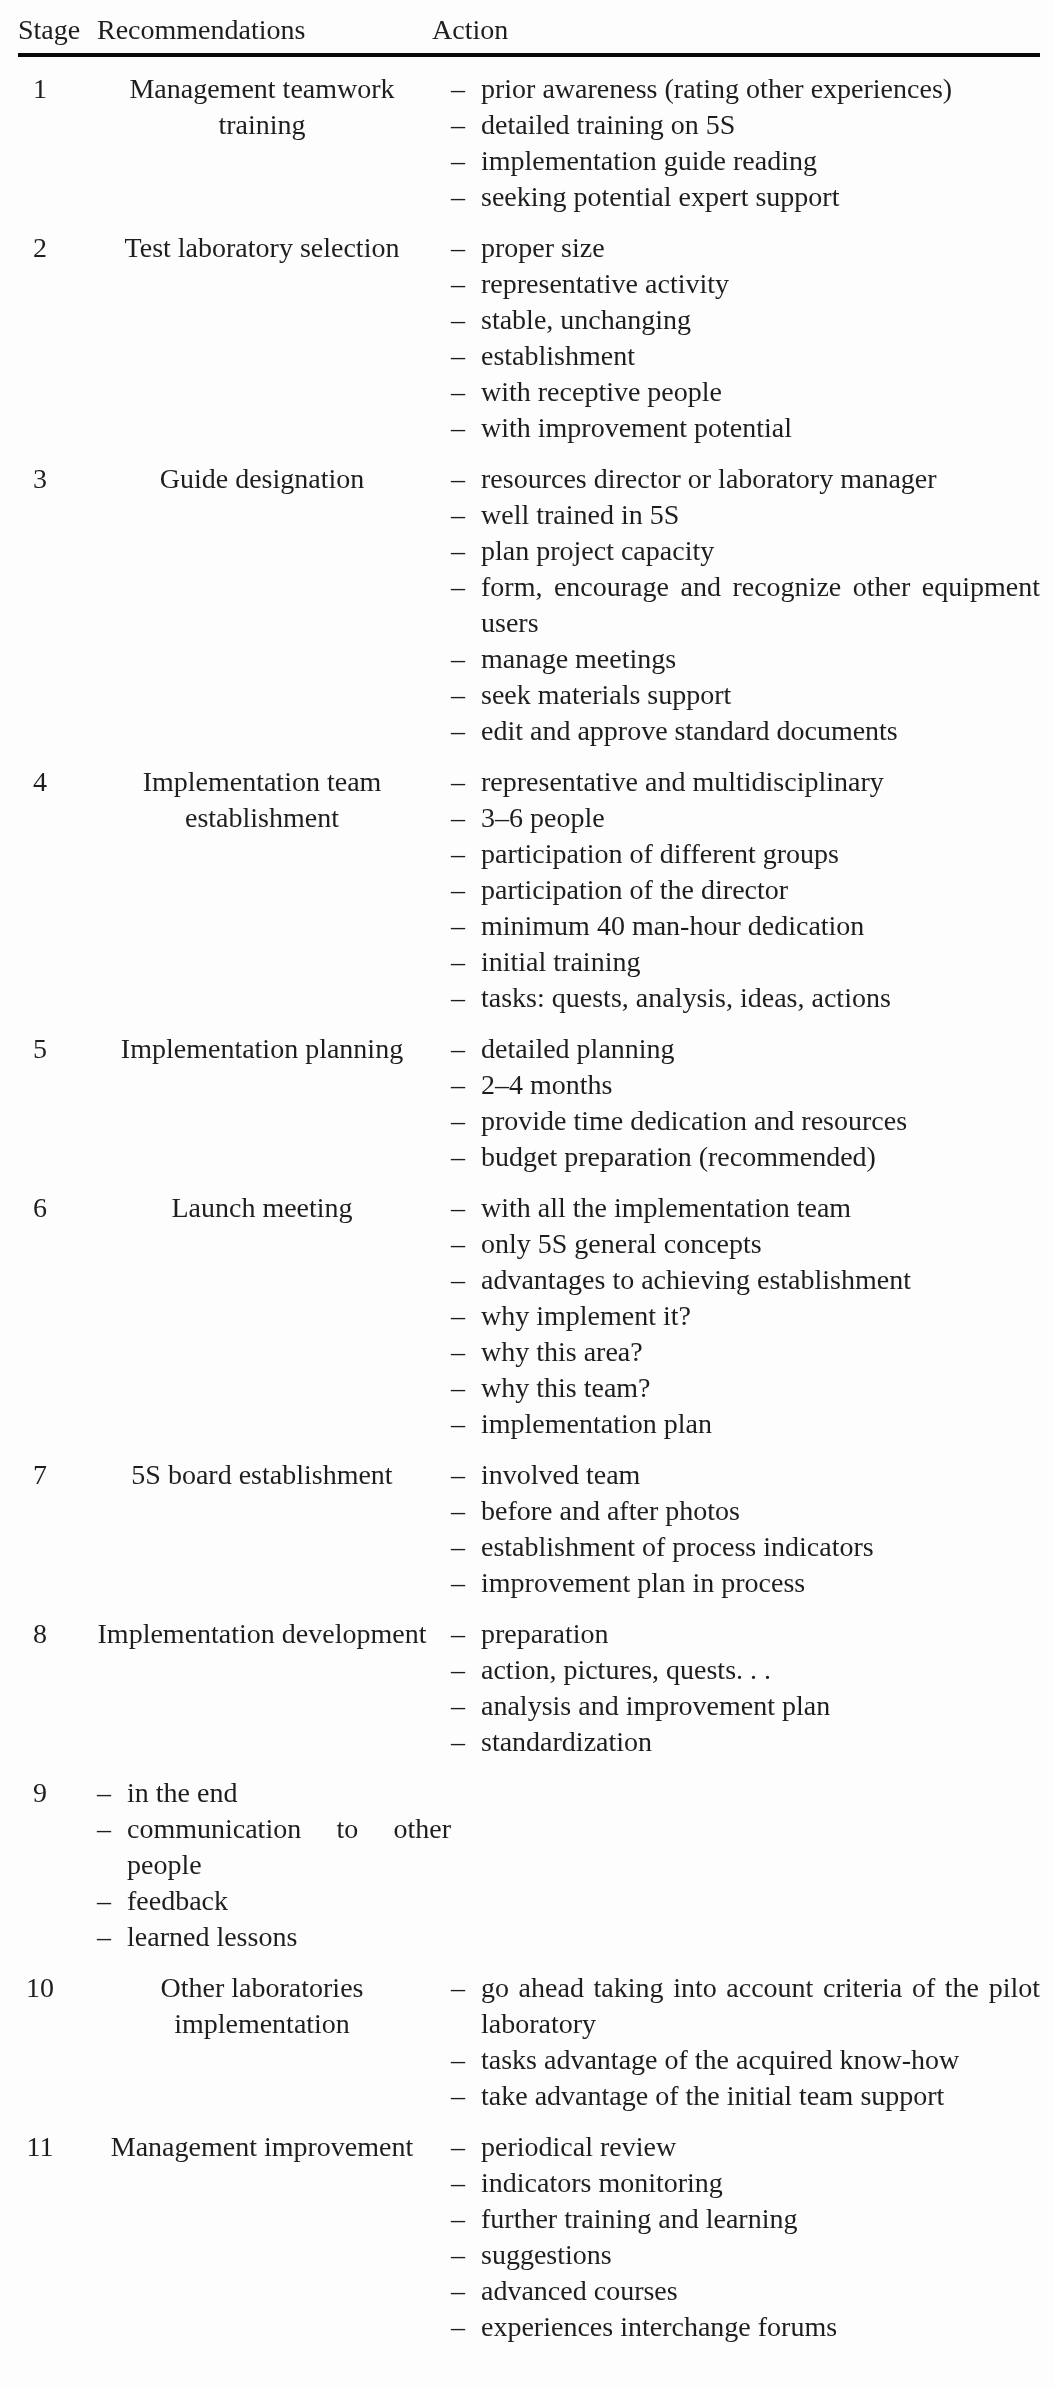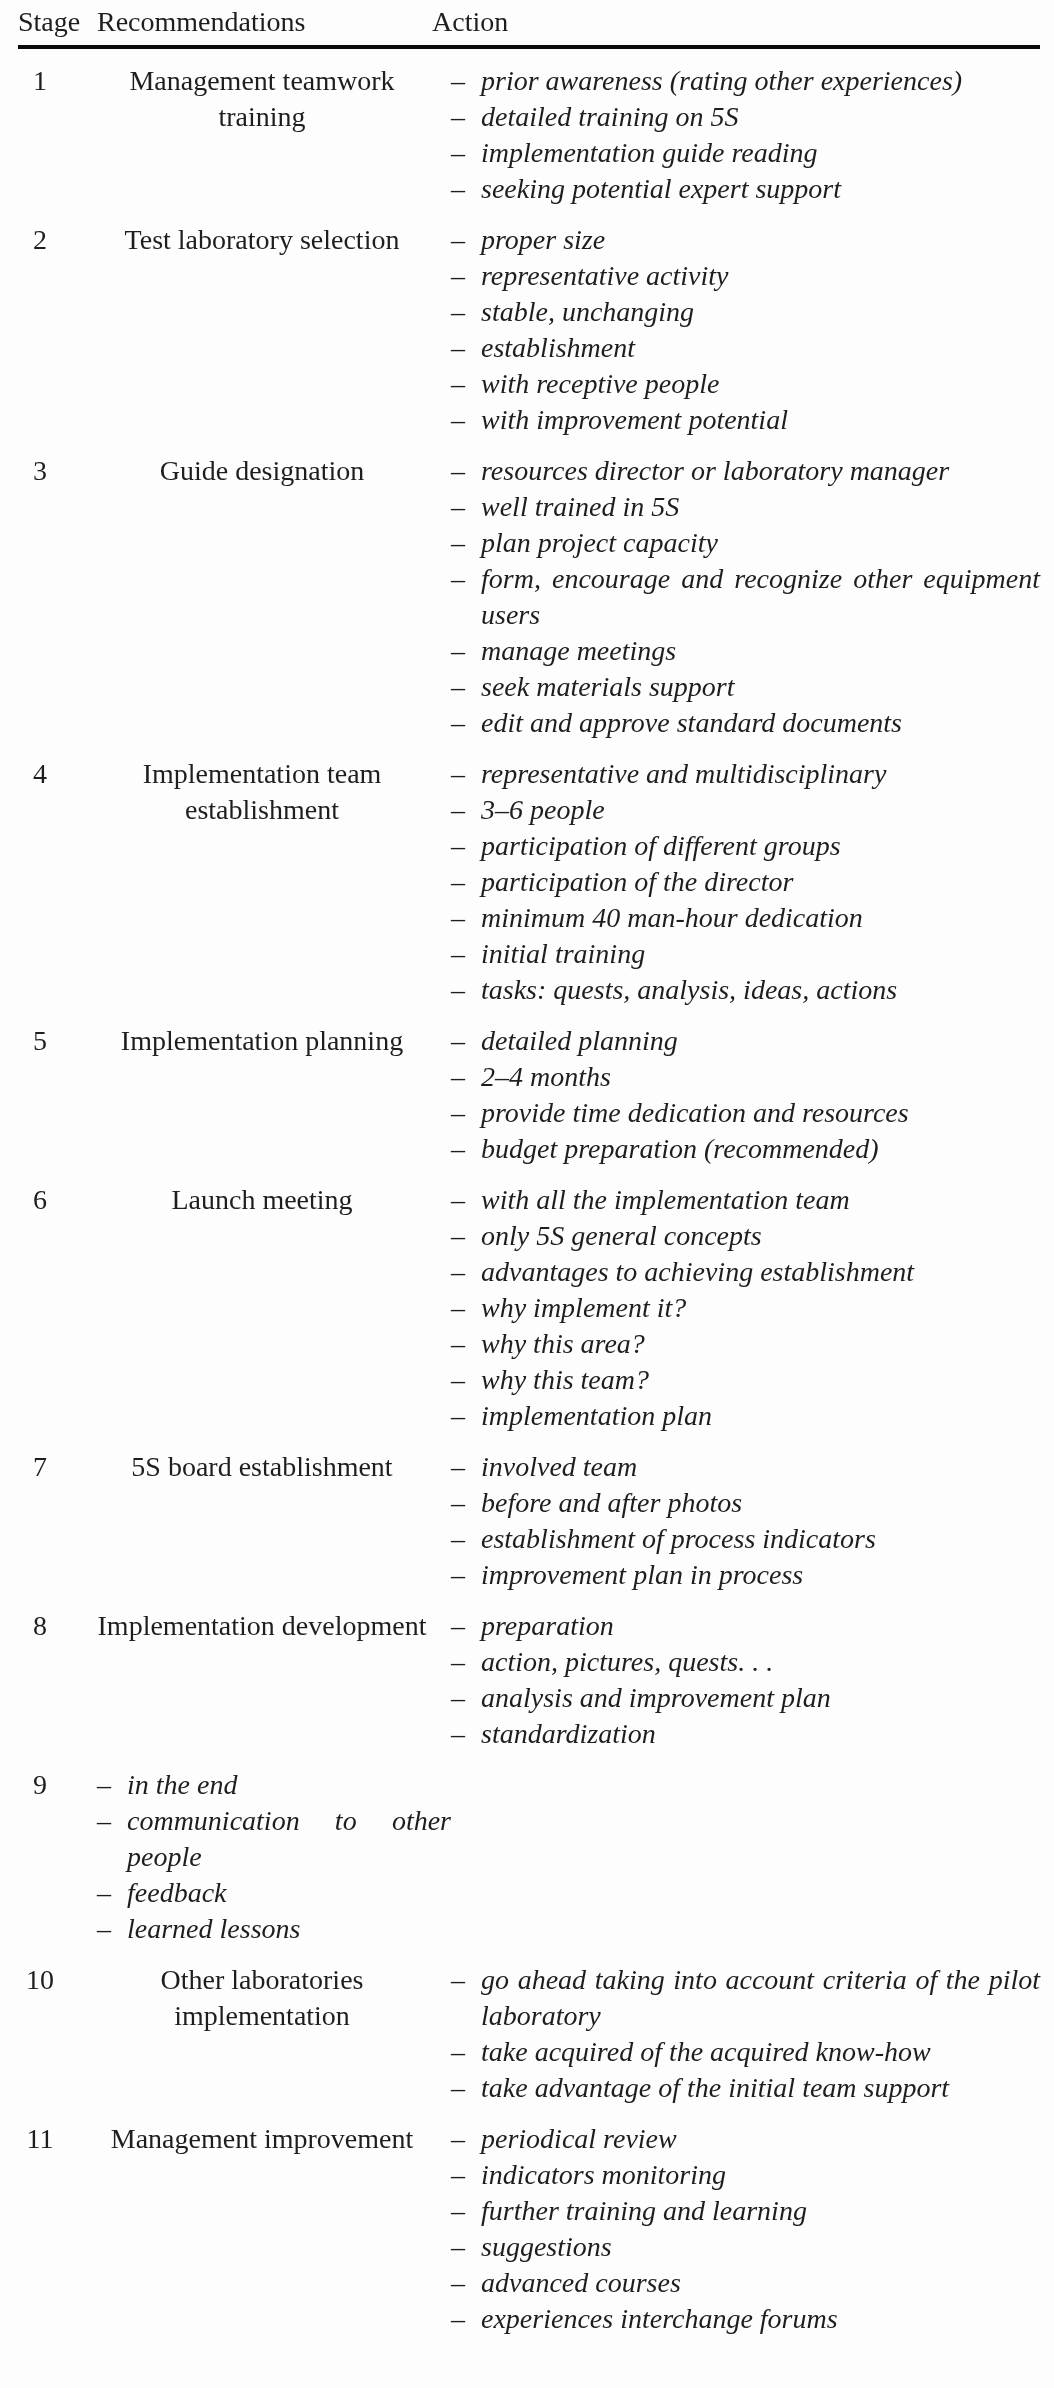--- a/index.html
+++ b/index.html
@@ -15,21 +15,21 @@
   .table { padding: 0 14px 0 18px; }
 
   .thead {
     display: grid;
     grid-template-columns: 79px 335px 1fr;
     line-height: 36px;
     padding-top: 4px;
     padding-bottom: 5px;
     border-bottom: 4px solid #0a0a0a;
   }
-  .th { white-space: nowrap; }
+  .th { white-space: nowrap; margin-top: 8px; }
 
   .tbody { padding-top: 14px; }
 
   .row {
     display: grid;
     grid-template-columns: 79px 354px 1fr;
     margin-bottom: 15px;
   }
   .stage {
     width: 44px;
@@ -42,21 +42,20 @@
     text-align: center;
   }
   .rec-item {
     display: grid;
     grid-template-columns: 30px 1fr;
   }
   .dash { line-height: 36px; }
   .rec-text {
     line-height: 36px;
     text-align: justify;
-    font-style: italic;
   }
 </style>
 </head>
 <body>
 
 <div class="table">
   <div class="thead">
     <div class="th">Stage</div>
     <div class="th">Recommendations</div>
     <div class="th">Action</div>
@@ -354,21 +353,21 @@
     <div class="stage">10</div>
     <div class="action">Other laboratories implementation</div>
     <div class="recs">
   <div class="rec-item">
     <span class="dash">–</span>
     <span class="rec-text">go ahead taking into account criteria of the pilot laboratory</span>
   </div>
 
   <div class="rec-item">
     <span class="dash">–</span>
-    <span class="rec-text">take acquired of the acquired know-how</span>
+    <span class="rec-text">tasks advantage of the acquired know-how</span>
   </div>
 
   <div class="rec-item">
     <span class="dash">–</span>
     <span class="rec-text">take advantage of the initial team support</span>
   </div>
 </div>
   </div>
 
   <div class="row">

